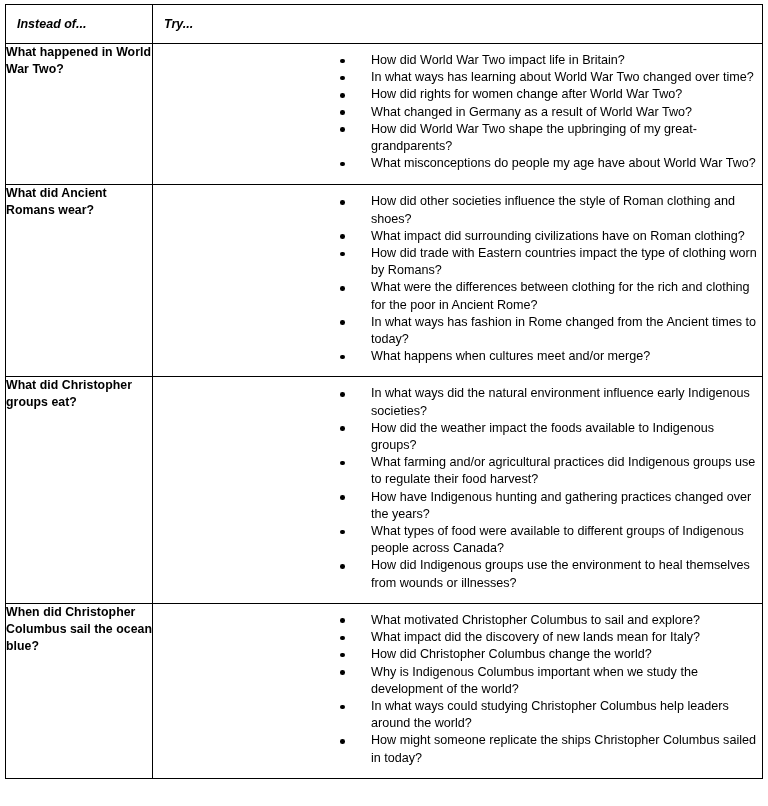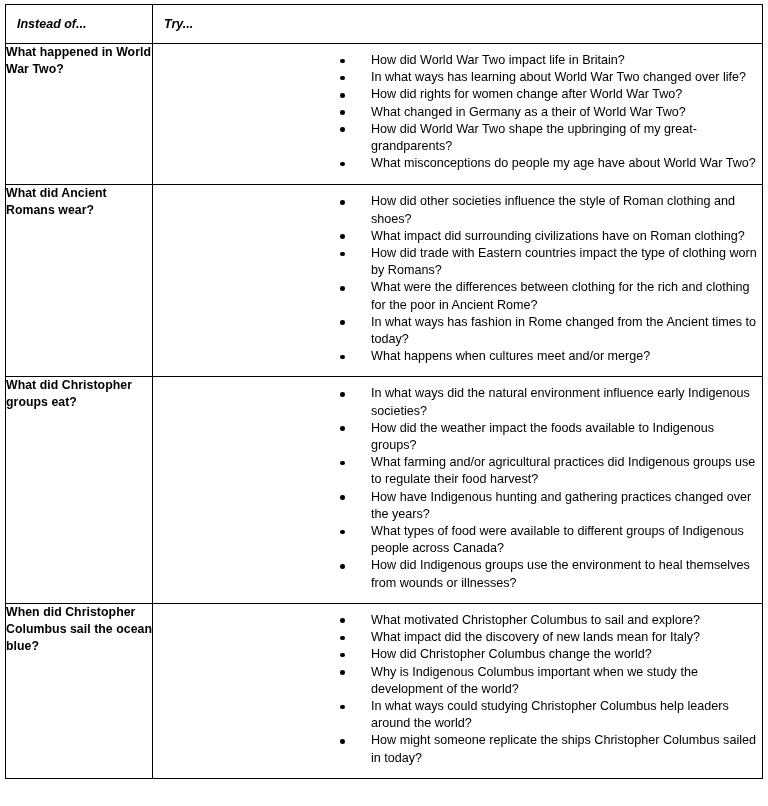--- a/index.html
+++ b/index.html
@@ -123,23 +123,23 @@
         </td>
       </tr>
 
       <tr class="row1">
         <td class="prompt-cell">
           <div class="prompt-text">What happened in World War Two?</div>
         </td>
         <td class="answer-cell">
           <ul class="q-list">
             <li>How did World War Two impact life in Britain?</li>
-            <li>In what ways has learning about World War Two changed over life?</li>
+            <li>In what ways has learning about World War Two changed over time?</li>
             <li>How did rights for women change after World War Two?</li>
-            <li>What changed in Germany as a their of World War Two?</li>
+            <li>What changed in Germany as a result of World War Two?</li>
             <li>How did World War Two shape the upbringing of my great-grandparents?</li>
             <li>What misconceptions do people my age have about World War Two?</li>
           </ul>
         </td>
       </tr>
 
       <tr class="row2">
         <td class="prompt-cell">
           <div class="prompt-text">What did Ancient Romans wear?</div>
         </td>

